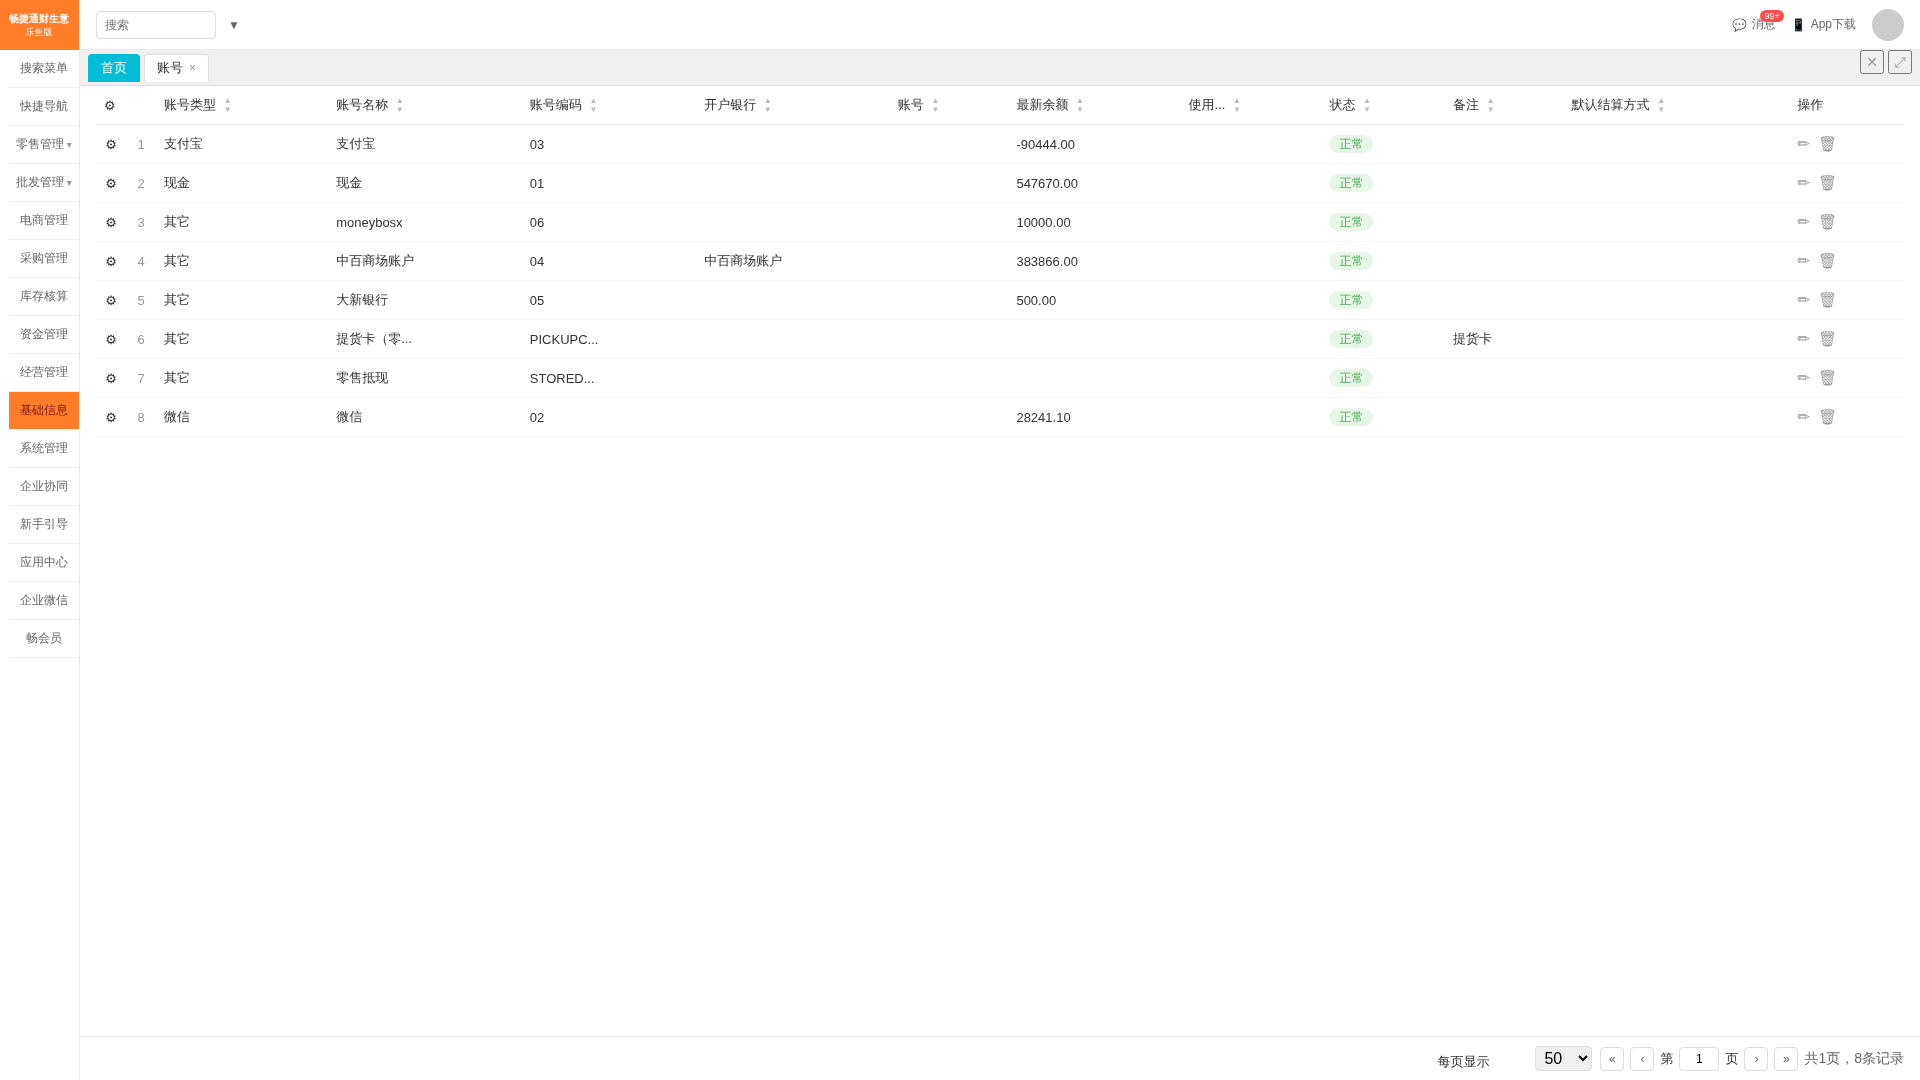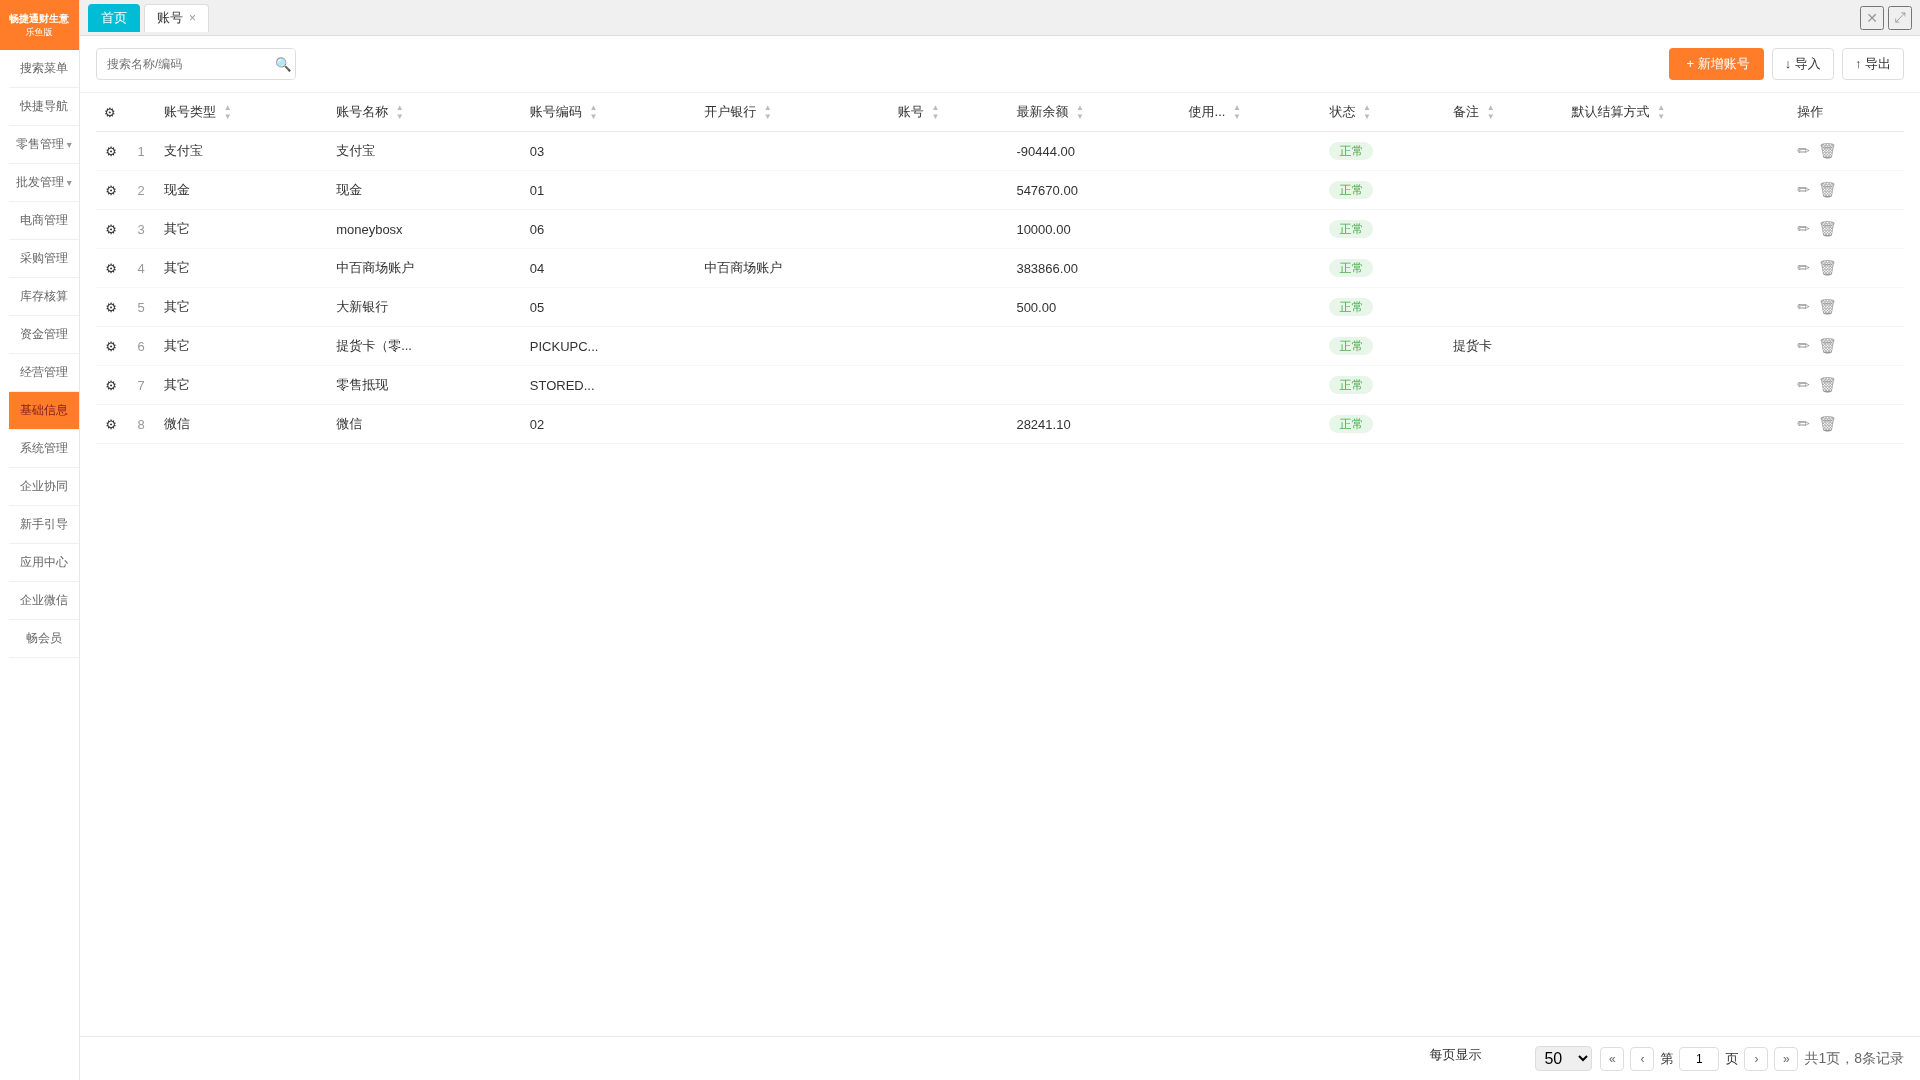--- a/index.html
+++ b/index.html
@@ -130,21 +130,20 @@
       border-radius: 50%;
       background: #ccc;
       overflow: hidden;
     }
 
     
     .tab-bar {
       height: 36px;
       background: #f0f0f0;
       display: flex;
-      align-items: center;
       padding: 0 8px;
       border-bottom: 1px solid #ddd;
       flex-shrink: 0;
       gap: 4px;
     }
     .tab-item {
       height: 28px;
       padding: 0 12px;
       border-radius: 4px 4px 0 0;
       display: flex;
@@ -341,22 +340,22 @@
       align-items: center;
       justify-content: flex-end;
       padding: 0 16px;
       gap: 8px;
       flex-shrink: 0;
       font-size: 13px;
       color: #333;
     }
     .page-size-select {
       display: flex;
-      align-items: flex-start;
-      gap: 16px;
+      align-items: flex-end;
+      gap: 8px;
     }
     .page-size-select select {
       border: 1px solid #ddd;
       border-radius: 4px;
       padding: 2px 4px;
       font-size: 16px;
       cursor: pointer;
       margin-left: 38px;
     }
     .pagination {
@@ -412,61 +411,59 @@
       <div class="sidebar-item">企业协同</div>
       <div class="sidebar-item">新手引导</div>
       <div class="sidebar-item">应用中心</div>
       <div class="sidebar-item">企业微信</div>
       <div class="sidebar-item">畅会员</div>
     </div>
 </div>
 
 <div class="main-wrapper">
 
+  <div class="top-header">
+    <div class="top-header-left">
+      <input class="header-search" type="text" placeholder="搜索" style="">
+      <div class="header-dropdown">
+        <span>▼</span>
+      </div>
+    </div>
+    <div class="top-header-right">
+      <div class="header-msg">
+        <span>💬</span>
+        <span>消息</span>
+        <span class="badge">99+</span>
+      </div>
+      <div class="header-app">
+        <span>📱</span>
+        <span>App下载</span>
+      </div>
+      <div class="header-avatar"></div>
+    </div>
+  </div>
 
   <div class="tab-bar">
     <div id="tabs-container" style="display:flex; gap:4px; align-items:center;">
         <div class="tab-item home">
           <span>首页</span>
         </div>
         <div class="tab-item">
           <span>账号</span>
           <span class="tab-close">×</span>
         </div>
       </div>
     <div class="tab-expand">
       <button class="tab-expand-btn">✕</button>
       <button class="tab-expand-btn">⤢</button>
     </div>
   </div>
 
   <div class="page-content">
 
-    <div class="toolbar">
-      <div class="toolbar-left">
-        <div class="search-input-wrap">
-          <input type="text" placeholder="搜索名称/编码" style="">
-          <button class="search-btn">
-            <span>🔍</span>
-          </button>
-        </div>
-      </div>
-      <div class="toolbar-right">
-        <button class="btn-add">
-          <span></span>
-          <span>+ 新增账号</span>
-        </button>
-        <button class="btn-import">
-          <span>↓ 导入</span>
-        </button>
-        <button class="btn-export">
-          <span>↑ 导出</span>
-        </button>
-      </div>
-    </div>
 
     <div class="table-wrap">
       <table>
         <thead>
           <tr>
             <th>⚙</th>
             <th></th>
             <th>账号类型 <span class="sort-icons">
                   <span>▲</span>
                   <span>▼</span>

